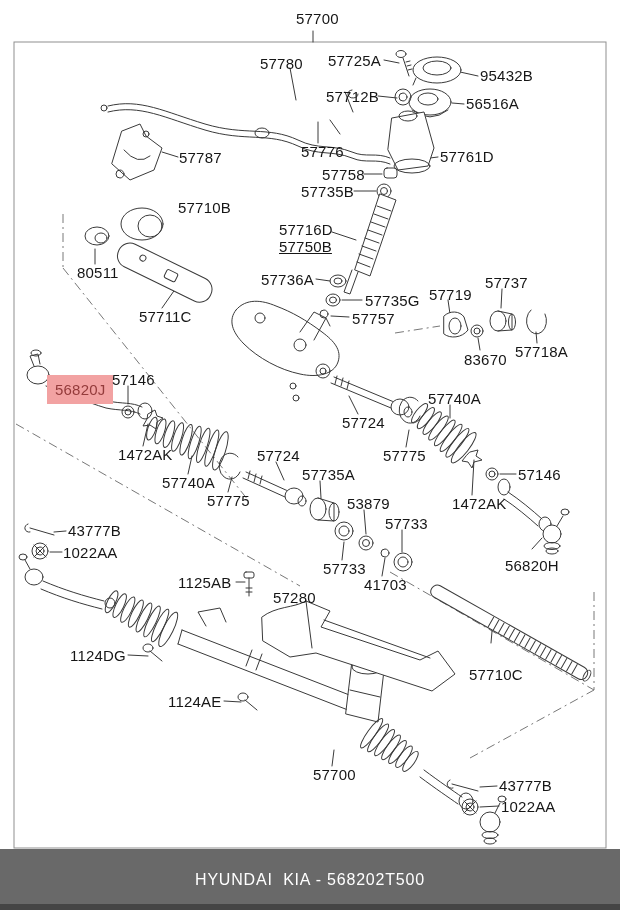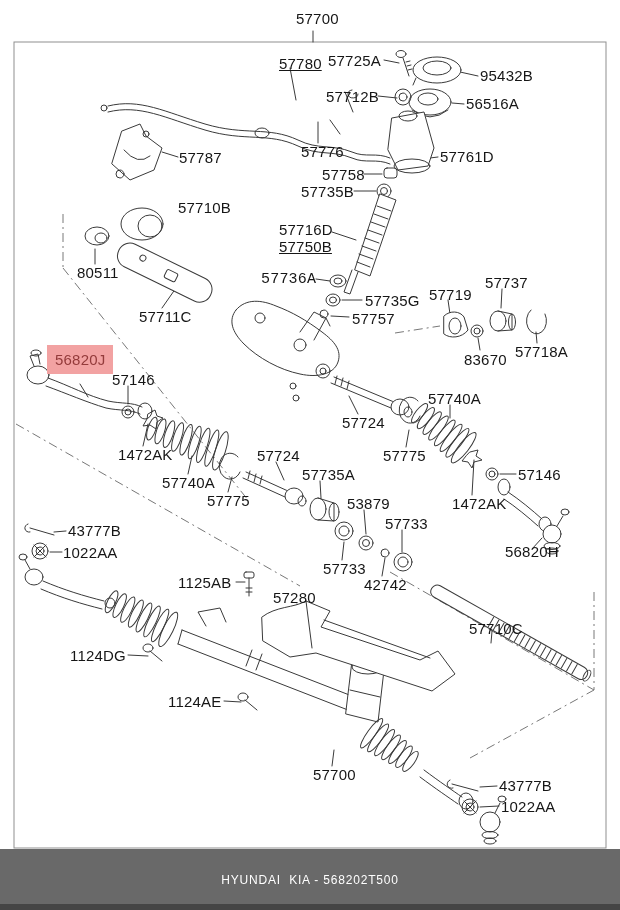--- a/index.html
+++ b/index.html
@@ -27,21 +27,21 @@
   .footer{
     position:absolute;left:0;bottom:0;width:620px;height:61px;
     background:var(--footer-bg);
     display:flex;align-items:center;justify-content:center;gap:26px;
   }
   .footer:after{
     content:"";position:absolute;left:0;bottom:0;width:100%;height:6px;
     background:#454545;
   }
   .footer span{
-    color:var(--footer-fg);font-size:12px;letter-spacing:.8px;white-space:pre;
+    color:var(--footer-fg);font-size:16px;letter-spacing:.8px;white-space:pre;
   }
   svg .ln{stroke:var(--line);fill:none;stroke-width:1;stroke-linecap:round;stroke-linejoin:round;}
   svg .fillw{fill:#ffffff;}
   svg .dashdot{stroke:#787878;stroke-dasharray:9 4 2 4;fill:none;stroke-width:1;}
 </style>
 </head>
 <body>
 
 <div class="screen">
 
@@ -301,64 +301,64 @@
         <path d="M452,784 L478,791 M450,780 a4,4 0 1 0 3,8"></path>
         <circle cx="470" cy="807" r="8"></circle>
           <circle cx="470" cy="807" r="4"></circle>
         <path d="M464,801 L476,813 M464,813 L476,801"></path>
       </g>
     </g>
   </svg>
 
   <div class="labels-layer">
       <div class="part-label" style="left: 296px; top: 11px;">57700</div>
-      <div class="part-label" style="left: 279px; top: 56px; text-decoration: underline;">57780</div>
+      <div class="part-label" style="left: 260px; top: 56px;">57780</div>
       <div class="part-label" style="left: 328px; top: 53px;">57725A</div>
       <div class="part-label" style="left: 480px; top: 68px;">95432B</div>
       <div class="part-label" style="left: 326px; top: 89px; text-align: center;">57712B</div>
       <div class="part-label" style="left: 466px; top: 96px;">56516A</div>
       <div class="part-label" style="left: 301px; top: 144px;">57776</div>
       <div class="part-label" style="left: 440px; top: 149px;">57761D</div>
       <div class="part-label" style="left: 179px; top: 150px;">57787</div>
       <div class="part-label" style="left: 322px; top: 167px;">57758</div>
       <div class="part-label" style="left: 301px; top: 184px;">57735B</div>
       <div class="part-label" style="left: 178px; top: 200px;">57710B</div>
       <div class="part-label" style="left: 279px; top: 222px;">57716D</div>
       <div class="part-label" style="left: 279px; top: 239px; text-decoration: underline;">57750B</div>
       <div class="part-label" style="left: 77px; top: 265px;">80511</div>
-      <div class="part-label" style="left: 261px; top: 272px; font-family: Liberation Mono, monospace;">57736A</div>
+      <div class="part-label" style="left: 261px; top: 272px;">57736A</div>
       <div class="part-label" style="left: 485px; top: 275px;">57737</div>
       <div class="part-label" style="left: 429px; top: 287px;">57719</div>
       <div class="part-label" style="left: 365px; top: 293px;">57735G</div>
       <div class="part-label" style="left: 139px; top: 309px;">57711C</div>
       <div class="part-label" style="left: 352px; top: 311px;">57757</div>
       <div class="part-label" style="left: 515px; top: 344px;">57718A</div>
       <div class="part-label" style="left: 464px; top: 352px;">83670</div>
-      <div class="part-label highlight" style="left: 47px; top: 345px;">56820J</div>
+      <div class="part-label highlight" style="left: 47px; top: 375px;">56820J</div>
       <div class="part-label" style="left: 112px; top: 372px;">57146</div>
       <div class="part-label" style="left: 428px; top: 391px;">57740A</div>
       <div class="part-label" style="left: 342px; top: 415px;">57724</div>
       <div class="part-label" style="left: 118px; top: 447px;">1472AK</div>
       <div class="part-label" style="left: 257px; top: 448px;">57724</div>
       <div class="part-label" style="left: 383px; top: 448px;">57775</div>
       <div class="part-label" style="left: 302px; top: 467px;">57735A</div>
       <div class="part-label" style="left: 518px; top: 467px;">57146</div>
       <div class="part-label" style="left: 162px; top: 475px;">57740A</div>
       <div class="part-label" style="left: 207px; top: 493px;">57775</div>
       <div class="part-label" style="left: 347px; top: 496px;">53879</div>
       <div class="part-label" style="left: 452px; top: 496px;">1472AK</div>
       <div class="part-label" style="left: 385px; top: 516px;">57733</div>
       <div class="part-label" style="left: 68px; top: 523px;">43777B</div>
       <div class="part-label" style="left: 63px; top: 545px;">1022AA</div>
-      <div class="part-label" style="left: 505px; top: 544px;">56820H</div>
+      <div class="part-label" style="left: 505px; top: 558px;">56820H</div>
       <div class="part-label" style="left: 323px; top: 561px;">57733</div>
       <div class="part-label" style="left: 178px; top: 575px;">1125AB</div>
-      <div class="part-label" style="left: 364px; top: 577px;">42742</div>
+      <div class="part-label" style="left: 364px; top: 577px;">41703</div>
       <div class="part-label" style="left: 273px; top: 590px;">57280</div>
-      <div class="part-label" style="left: 469px; top: 621px;">57710C</div>
+      <div class="part-label" style="left: 469px; top: 667px;">57710C</div>
       <div class="part-label" style="left: 70px; top: 648px;">1124DG</div>
       <div class="part-label" style="left: 168px; top: 694px;">1124AE</div>
       <div class="part-label" style="left: 313px; top: 767px;">57700</div>
       <div class="part-label" style="left: 499px; top: 778px;">43777B</div>
       <div class="part-label" style="left: 501px; top: 799px;">1022AA</div>
     </div>
 
   <div class="footer">
     <span>HYUNDAI  KIA - 568202T500</span>
   </div>

